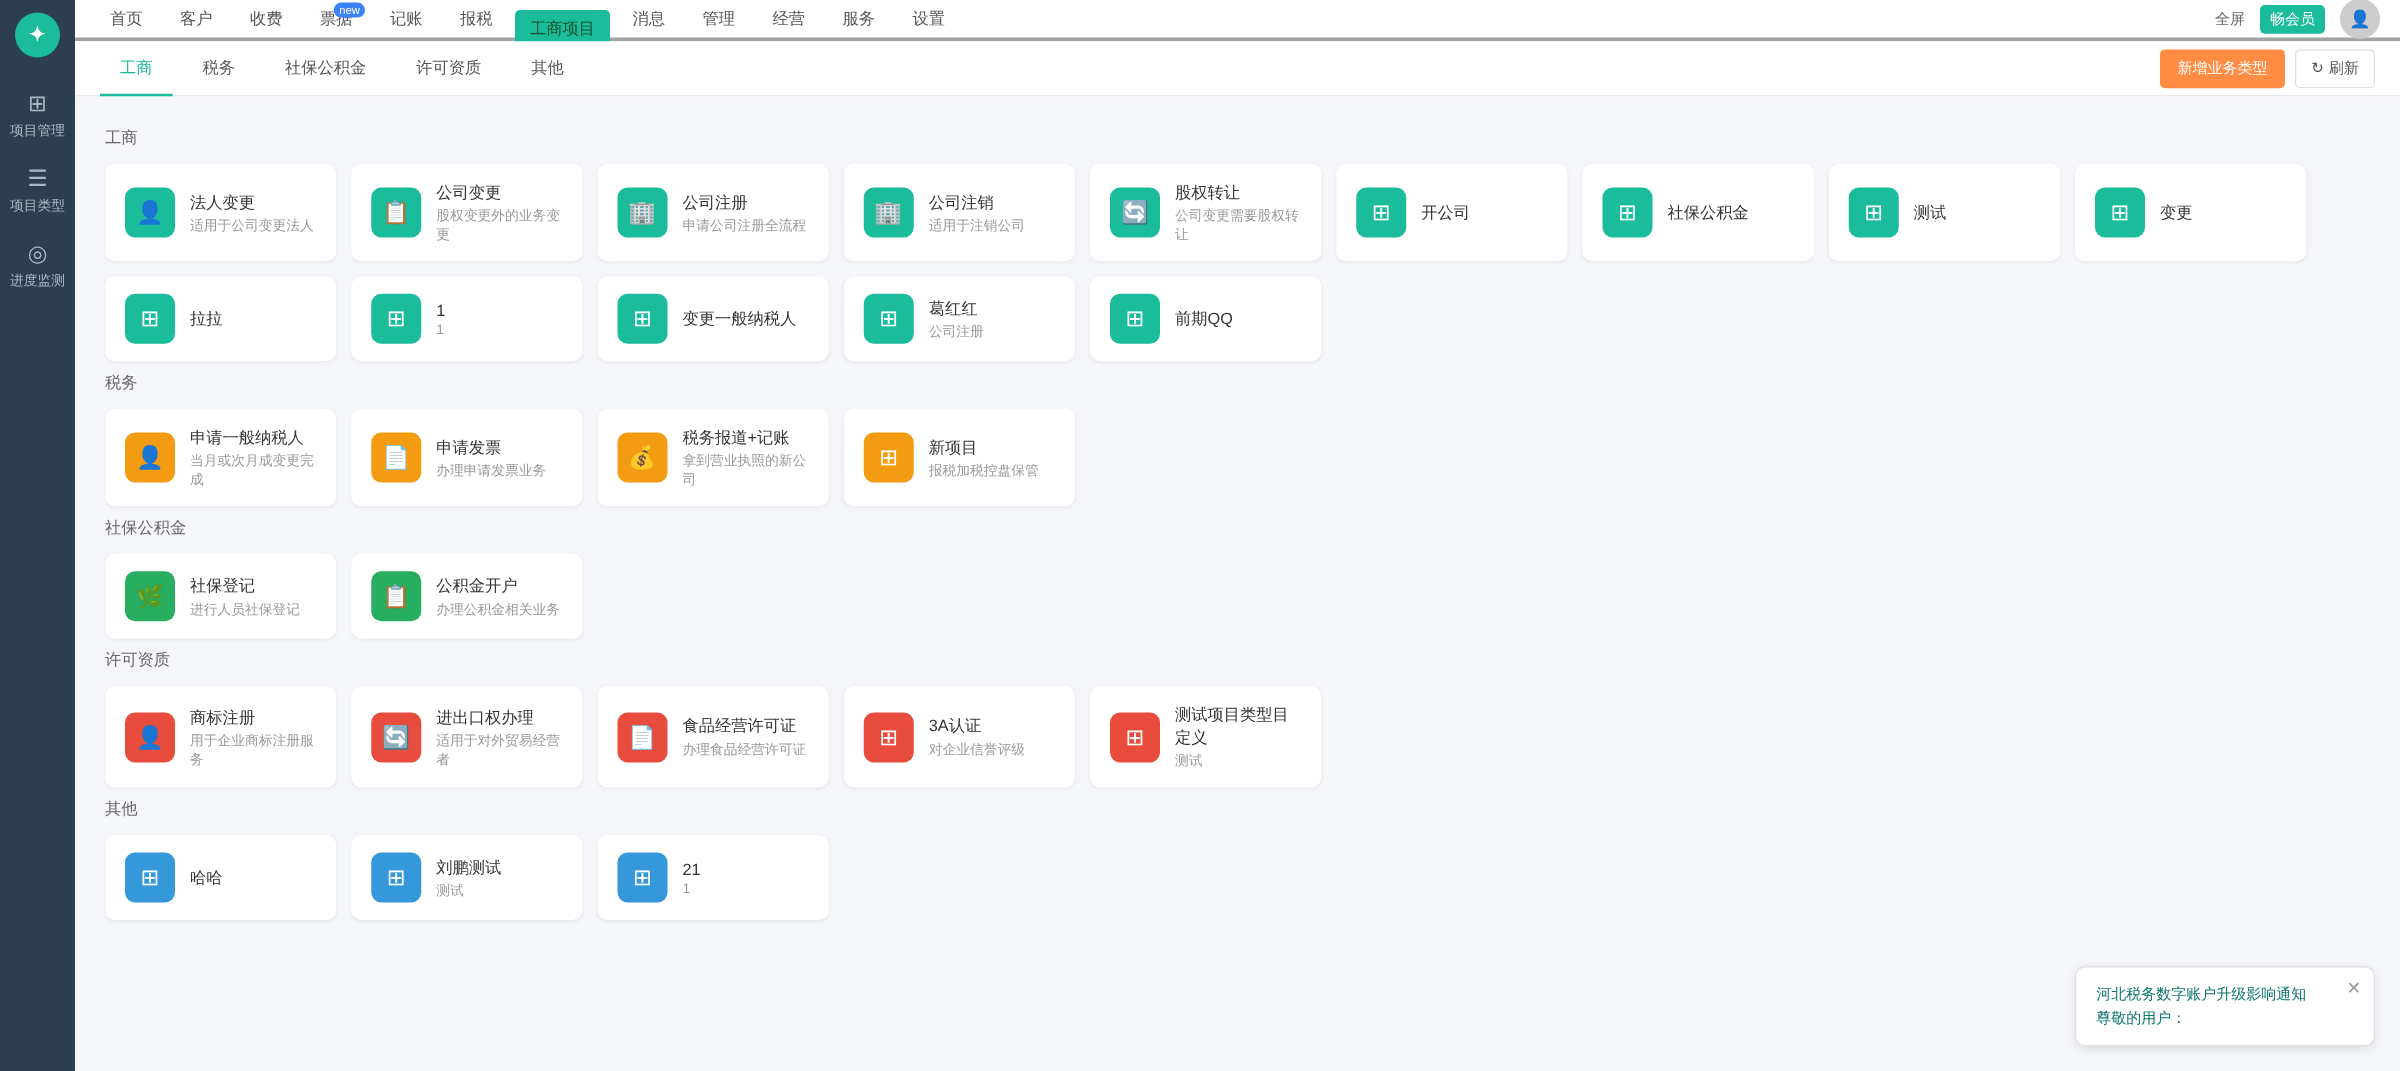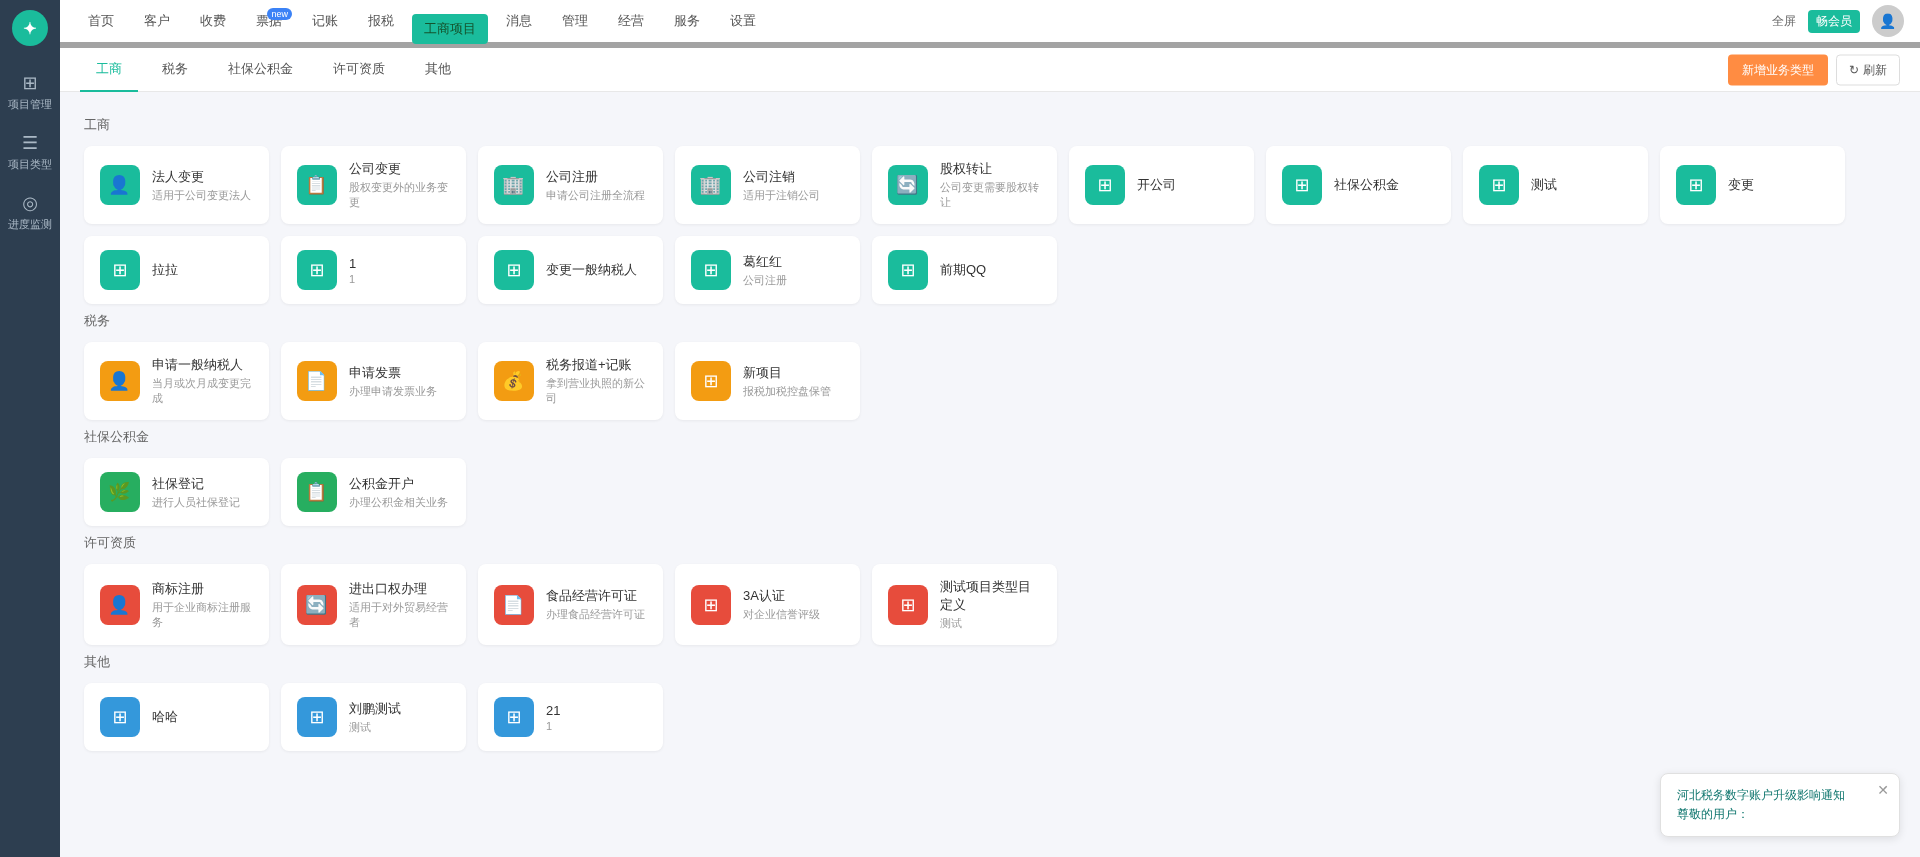--- a/index.html
+++ b/index.html
@@ -38,25 +38,25 @@
 
     
     .main-container {
       flex: 1;
       display: flex;
       flex-direction: column;
       overflow: hidden;
     }
     .topnav {
       background: white;
-      height: 48px;
+      height: 33px;
       display: flex;
       align-items: center;
       padding: 0 16px;
-      border-bottom: 6px solid #a3a3a3;
+      border-bottom: 3px solid #a3a3a3;
       flex-shrink: 0;
     }
     .topnav-items {
       display: flex;
       align-items: center;
       gap: 6px;
       flex: 1;
     }
     .nav-item {
       padding: 6px 12px;

